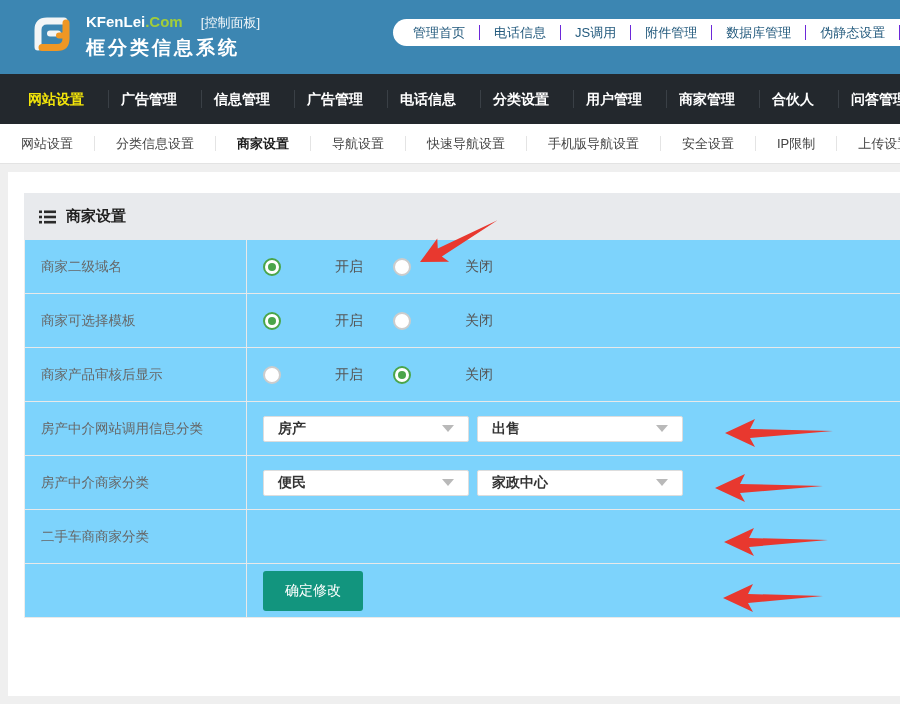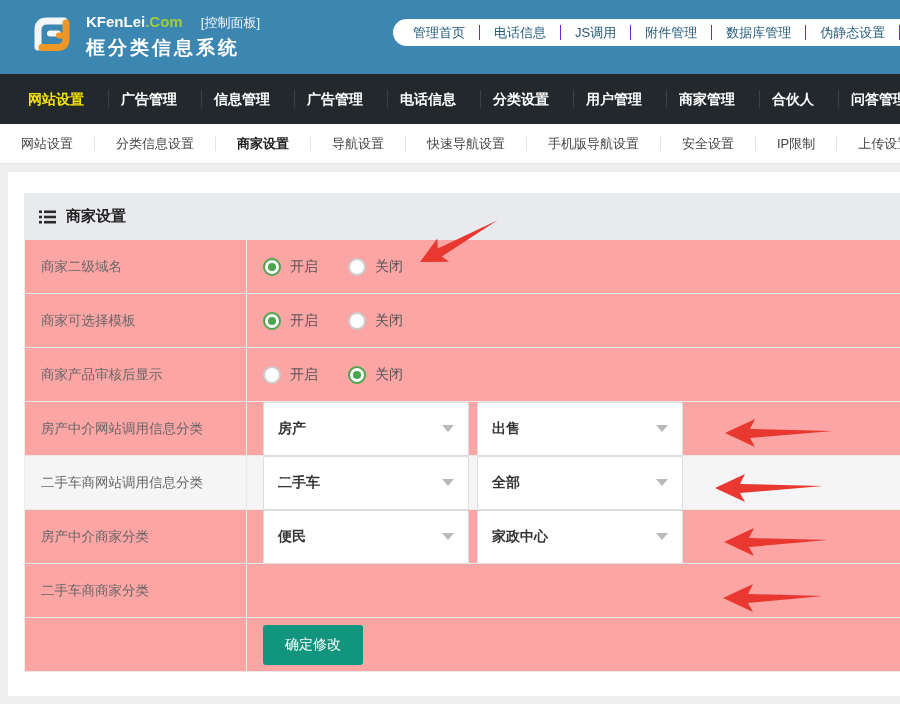--- a/index.html
+++ b/index.html
@@ -50,40 +50,40 @@
   
   .page{padding:8px 0 8px 8px;}
   .content-card{background:#fff;min-height:524px;padding:21px 0 20px 16px;}
   .panel-header{
     height:47px;background:#e8eaed;display:flex;align-items:center;padding-left:15px;
   }
   .panel-header .list-icon{margin-right:10px;display:flex;align-items:center;}
   .panel-title{font-size:15px;font-weight:bold;color:#222;}
   
   .form-table{border-left:1px solid #ededed;}
-  .form-row{display:flex;align-items:center;height:54px;border-bottom:1px solid #e9e9e9;background:#fca5a5;}
+  .form-row{display:flex;align-items:center;height:54px;border-bottom:1px solid #e9e9e9;background:#7dd3fc;}
   .form-row.highlight{background:#f5f5f5;}
   .row-label{
     width:222px;flex:0 0 222px;align-self:stretch;display:flex;align-items:center;
     padding-left:16px;border-right:1px solid #e9e9e9;font-size:13.5px;color:#666;
   }
   .row-content{display:flex;align-items:center;padding-left:16px;flex:1;}
   
   .radio-option{display:flex;align-items:center;cursor:pointer;margin-right:30px;}
   .radio-circle{
     width:18px;height:18px;border-radius:50%;border:2px solid #ccc;background:#fff;
     display:flex;align-items:center;justify-content:center;margin-right:9px;
   }
   .radio-option.selected .radio-circle{border-color:var(--green);}
   .radio-dot{width:8px;height:8px;border-radius:50%;background:transparent;}
   .radio-option.selected .radio-dot{background:var(--green);}
-  .radio-text{font-size:14px;color:#555;}
+  .radio-text{font-size:14px;color:#555;margin-left:45px;}
   
   .select-box{
-    width:206px;height:54px;border:1px solid #ddd;border-radius:2px;background:#fff;
+    width:206px;height:26px;border:1px solid #ddd;border-radius:2px;background:#fff;
     display:flex;align-items:center;justify-content:space-between;
     padding:0 14px;cursor:pointer;margin-right:8px;
   }
   .select-value{font-size:14px;font-weight:600;color:#333;}
   .select-caret{
     width:0;height:0;border-left:6px solid transparent;border-right:6px solid transparent;
     border-top:7px solid #b9b9b9;
   }
   
   .submit-btn{
@@ -234,33 +234,20 @@
             <span class="select-value">房产</span>
             <span class="select-caret"></span>
           </span>
           <span class="select-box">
             <span class="select-value">出售</span>
             <span class="select-caret"></span>
           </span>
         </div>
       </div>
 
-      <div class="form-row highlight">
-        <div class="row-label">二手车商网站调用信息分类</div>
-        <div class="row-content">
-          <span class="select-box">
-            <span class="select-value">二手车</span>
-            <span class="select-caret"></span>
-          </span>
-          <span class="select-box">
-            <span class="select-value">全部</span>
-            <span class="select-caret"></span>
-          </span>
-        </div>
-      </div>
 
       <div class="form-row">
         <div class="row-label">房产中介商家分类</div>
         <div class="row-content">
           <span class="select-box">
             <span class="select-value">便民</span>
             <span class="select-caret"></span>
           </span>
           <span class="select-box">
             <span class="select-value">家政中心</span>

